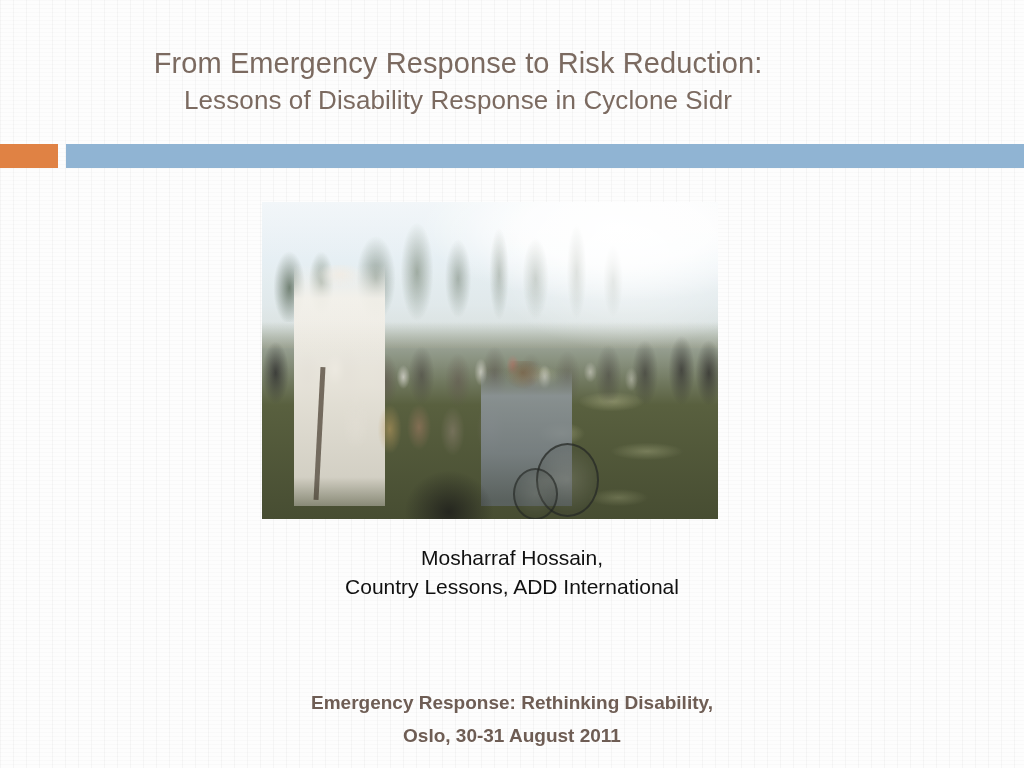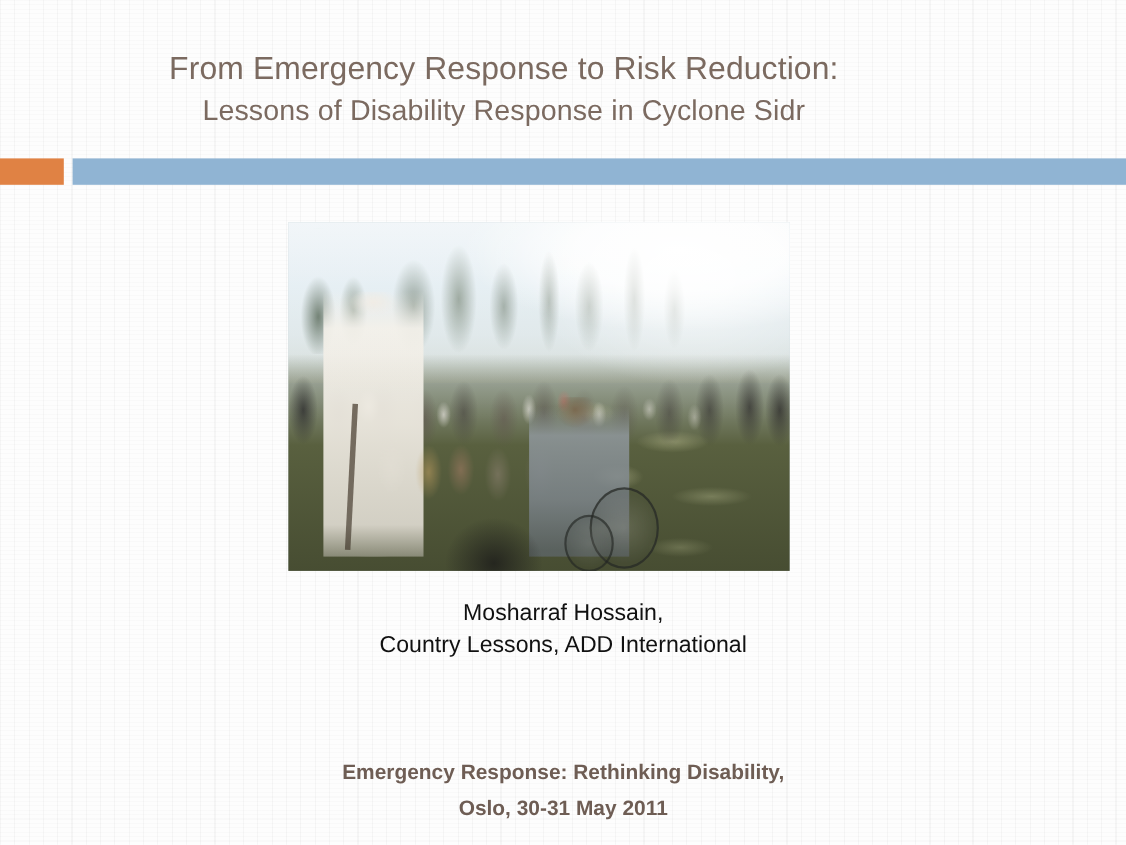--- a/index.html
+++ b/index.html
@@ -304,16 +304,16 @@
     </div>
   </div>
 
   <div class="speaker-block">
     <div class="speaker-line">Mosharraf Hossain,</div>
     <div class="speaker-line">Country Lessons, ADD International</div>
   </div>
 
   <div class="event-block">
     <div class="event-line">Emergency Response: Rethinking Disability,</div>
-    <div class="event-line">Oslo, 30-31 May 2011</div>
+    <div class="event-line">Oslo, 30-31 August 2011</div>
   </div>
 
 </div>
 
 </body></html>

